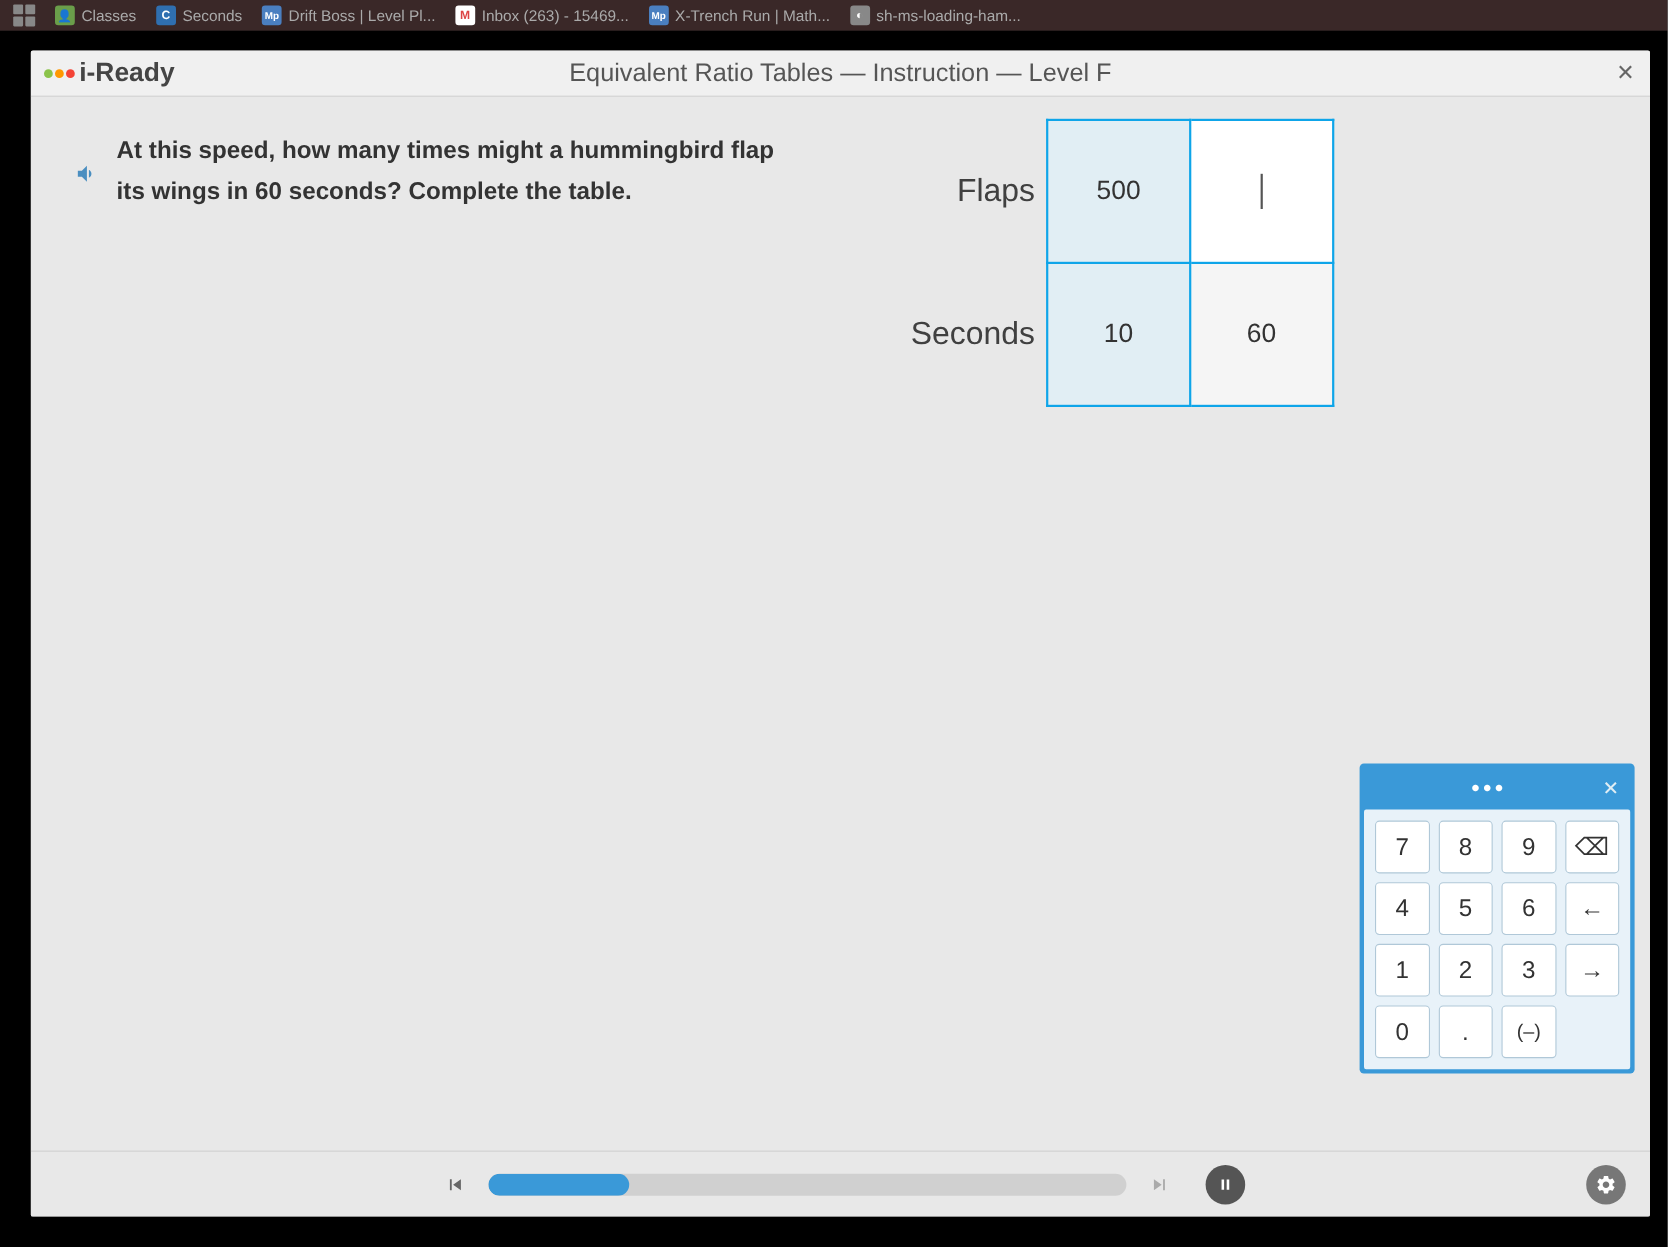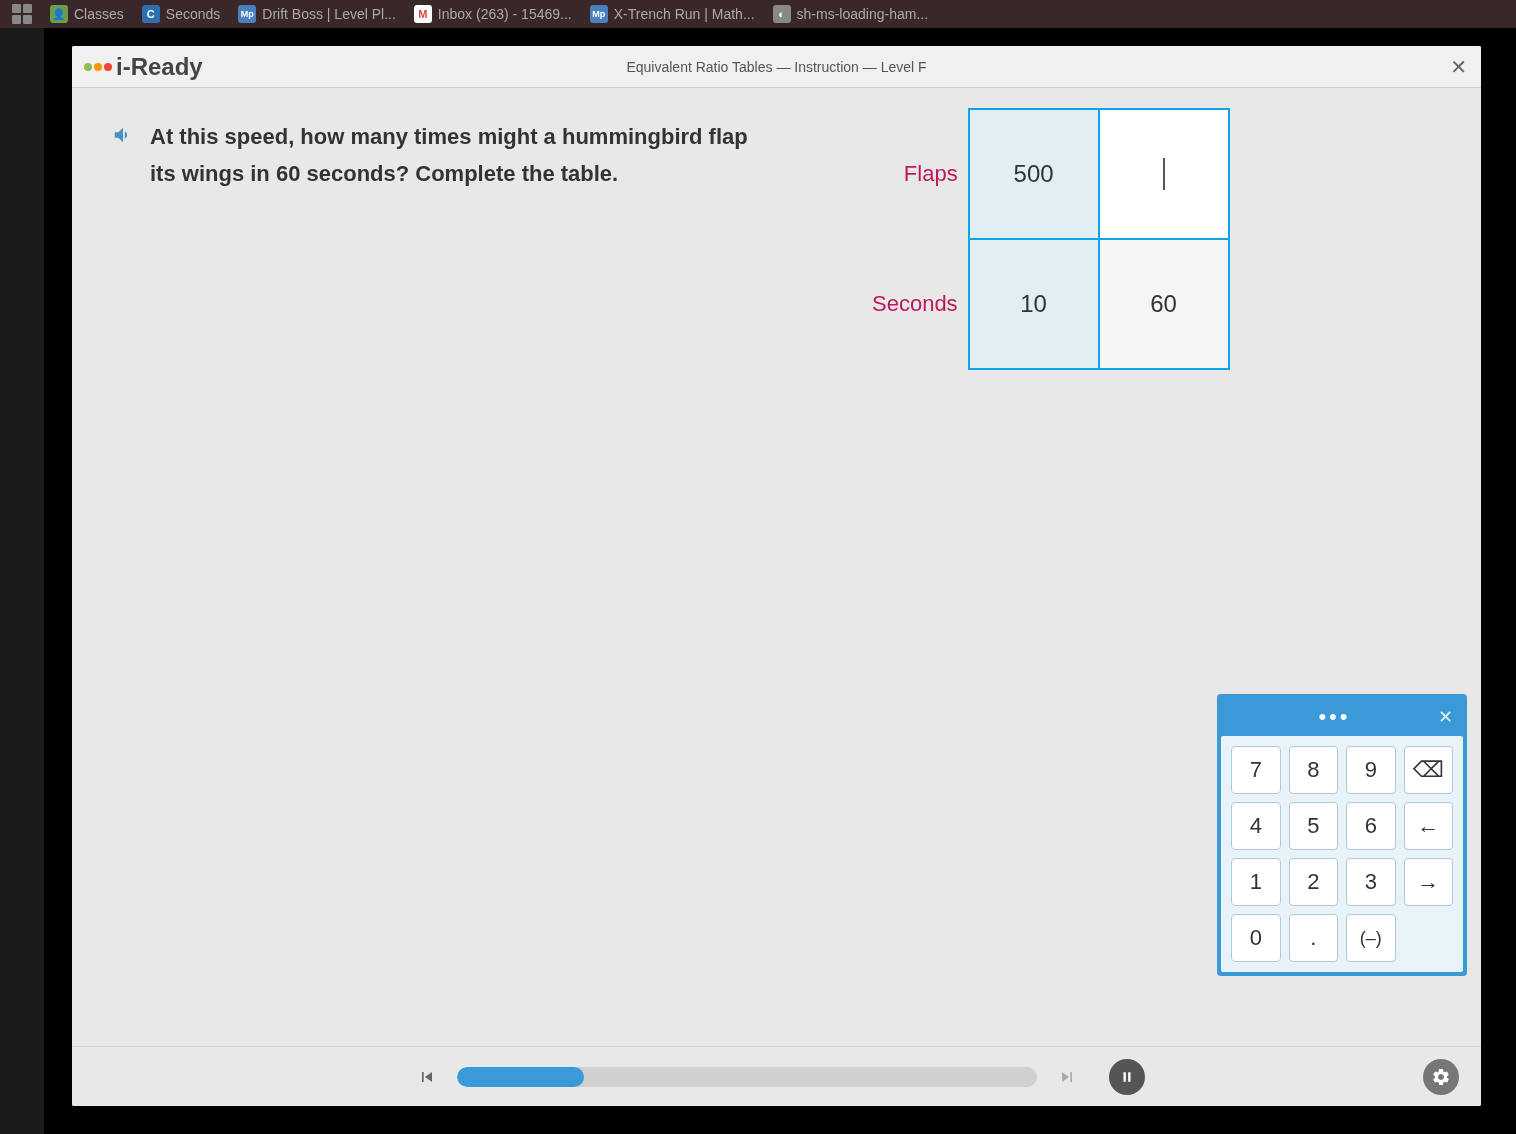--- a/index.html
+++ b/index.html
@@ -41,23 +41,22 @@
     .app-grid-icon {
       width: 20px; height: 20px;
       display: grid;
       grid-template-columns: 1fr 1fr;
       grid-template-rows: 1fr 1fr;
       gap: 2px;
     }
     .app-grid-icon span { background: #888; border-radius: 1px; }
     .outer-frame {
       background: #000;
-      padding: 18px 35px 28px 28px;
+      padding: 18px 16px 28px 28px;
       height: calc(100% - 28px);
-      margin-left: 44px;
     }
     .app-window {
       background: #e8e8e8;
       width: 100%;
       height: 100%;
       position: relative;
       border-radius: 2px;
       overflow: hidden;
       display: flex;
       flex-direction: column;
@@ -81,21 +80,21 @@
     .logo-dots {
       display: flex;
       gap: 2px;
       margin-right: 4px;
     }
     .logo-dot { width: 8px; height: 8px; border-radius: 50%; }
     .header-title {
       position: absolute;
       width: 100%;
       text-align: center;
-      font-size: 14px;
+      font-size: 23px;
       color: #555;
       pointer-events: none;
     }
     .header-close {
       position: absolute;
       right: 14px;
       font-size: 20px;
       color: #666;
       cursor: pointer;
     }
@@ -120,21 +119,21 @@
       flex-shrink: 0;
     }
     .content {
       flex: 1;
       background: #e8e8e8;
       padding: 30px 40px;
       position: relative;
     }
     .question-row {
       display: flex;
-      align-items: flex-start;
+      align-items: center;
       gap: 16px;
     }
     .question-text {
       font-size: 22px;
       color: #333;
       line-height: 1.7;
       max-width: 620px;
       font-weight: bold;
     }
     .ratio-table-container {
@@ -146,22 +145,22 @@
     }
     .table-labels {
       display: flex;
       flex-direction: column;
       justify-content: space-around;
       height: 260px;
       margin-right: 10px;
       text-align: right;
     }
     .table-labels div {
-      font-size: 22px;
-      color: #be185d;
+      font-size: 29px;
+      color: #404040;
       height: 130px;
       display: flex;
       align-items: center;
       justify-content: flex-end;
     }
     .ratio-table {
       border-collapse: collapse;
     }
     .ratio-table td {
       border: 2px solid #0ea5e9;

